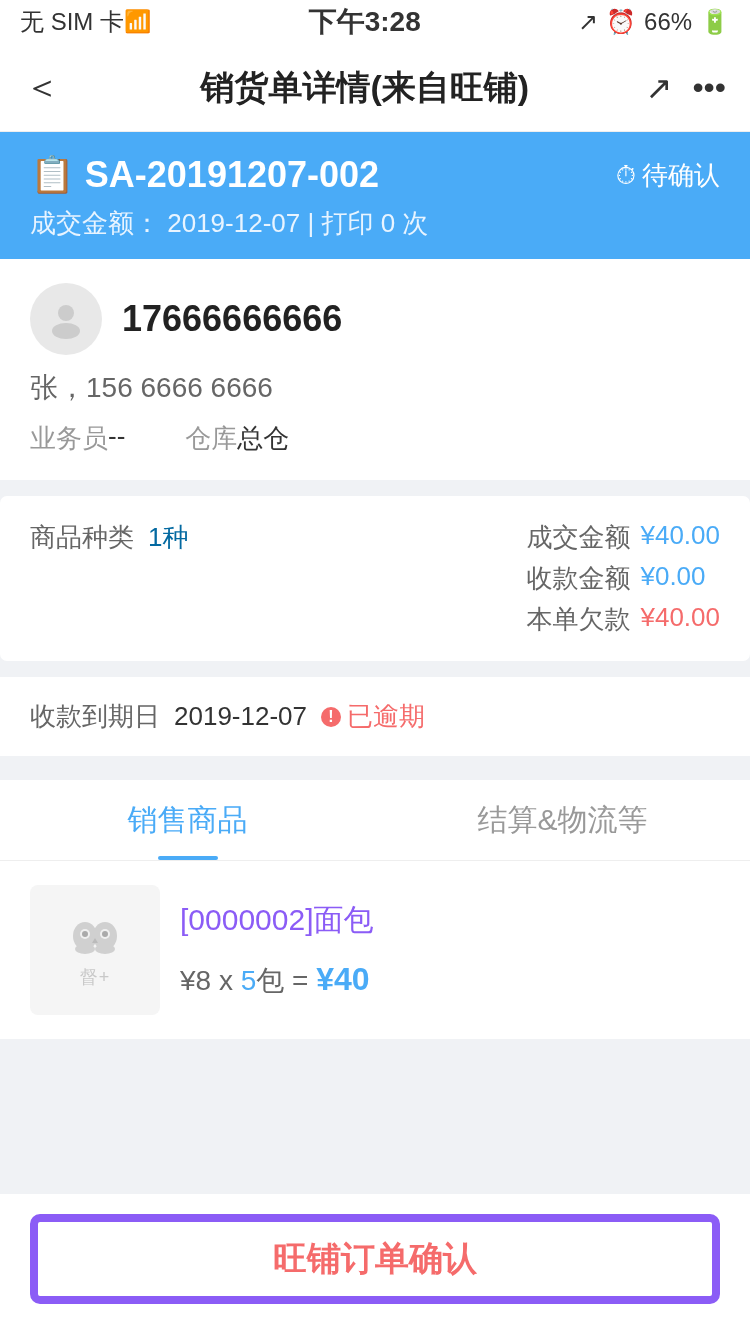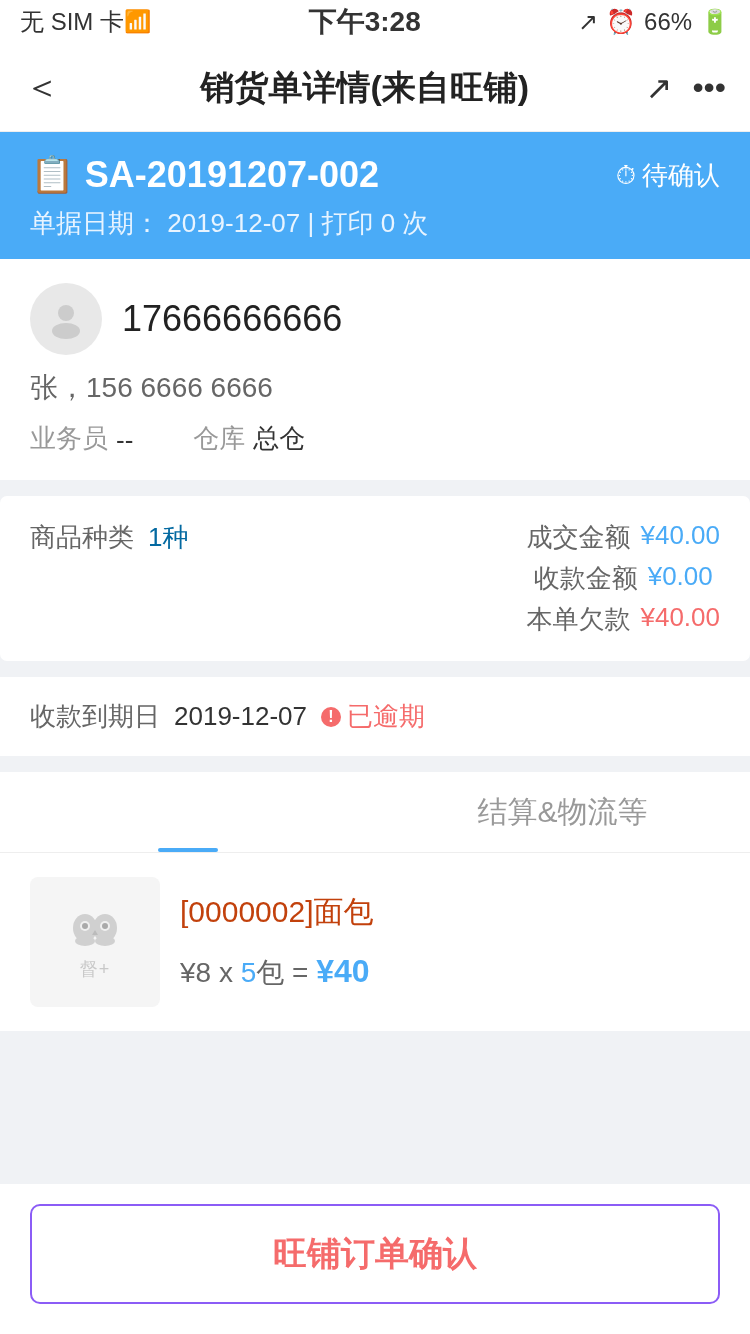--- a/index.html
+++ b/index.html
@@ -114,73 +114,73 @@
       background: #e8e8e8;
       display: flex;
       align-items: center;
       justify-content: center;
       font-size: 36px;
       color: #999;
       flex-shrink: 0;
     }
     .customer-name {
       font-size: 36px;
-      font-weight: 400;
+      font-weight: 700;
       color: #222;
     }
     .customer-sub {
       font-size: 28px;
       color: #666;
       margin-bottom: 14px;
     }
     .customer-meta {
       display: flex;
       gap: 60px;
       font-size: 26px;
       color: #666;
     }
-    .meta-item { display: flex; align-items: flex-end; gap: 8px; }
+    .meta-item { display: flex; align-items: flex-start; }
     .meta-label { color: #999; }
     .meta-value { color: #333; }
 
     
     .summary-card {
       background: #fff;
       padding: 24px 30px;
       margin-bottom: 16px;
       border-radius: 7px;
     }
     .summary-row {
       display: flex;
       justify-content: space-between;
       align-items: flex-start;
     }
     .summary-left { font-size: 26px; color: #666; }
     .summary-item { color: #0369a1; }
     .summary-right {
       display: flex;
       flex-direction: column;
-      align-items: center;
+      align-items: flex-start;
       gap: 6px;
     }
     .summary-line {
       display: flex;
       justify-content: flex-end;
       gap: 10px;
       font-size: 26px;
     }
     .summary-line-label { color: #666; }
     .amount-blue { color: #4AABF7; }
     .amount-red { color: #f56b6b; }
 
     
     .due-card {
       background: #fff;
       padding: 22px 30px;
-      margin-bottom: 16px;
+      margin-bottom: 24px;
       display: flex;
       align-items: center;
       gap: 14px;
       font-size: 26px;
       color: #666;
     }
     .due-date { color: #333; }
     .overdue-badge {
       display: flex;
       align-items: center;
@@ -259,21 +259,21 @@
       color: #bbb;
     }
     .brand-plus {
       font-size: 18px;
       color: #c8c8c8;
       letter-spacing: 1px;
     }
     .product-info { flex: 1; }
     .product-name {
       font-size: 30px;
-      color: #c2410c;
+      color: #8b5cf6;
       font-weight: 500;
       margin-bottom: 20px;
     }
     .product-price-row {
       font-size: 28px;
       color: #666;
     }
     .qty-highlight { color: #4AABF7; }
     .total-highlight { color: #4AABF7; font-weight: 700; font-size: 32px; }
 
@@ -287,22 +287,22 @@
     .bottom-bar {
       position: fixed;
       bottom: 0;
       left: 0;
       width: 750px;
       background: #fff;
       padding: 20px 30px 30px;
     }
     .confirm-btn {
       width: 100%;
-      height: 100px;
-      border: 2px solid #8b5cf6;
+      height: 90px;
+      border: 8px solid #8b5cf6;
       background: #fff;
       border-radius: 10px;
       font-size: 34px;
       color: #f56b6b;
       font-weight: 600;
       cursor: pointer;
       display: flex;
       align-items: center;
       justify-content: center;
     }
@@ -338,21 +338,21 @@
     <div class="order-id">
       <span>📋</span>
       <span>SA-20191207-002</span>
     </div>
     <div class="order-status">
       <span>⏱</span>
       <span>待确认</span>
     </div>
   </div>
   <div class="order-date">
-    <span>单据日期：</span>
+    <span>成交金额：</span>
     <span>2019-12-07</span>
     <span>| 打印 0 次</span>
   </div>
 </div>
 
 <div class="customer-card">
   <div class="customer-top">
     <div class="avatar">
       <svg width="40" height="40" viewBox="0 0 40 40" fill="none">
         <circle cx="20" cy="14" r="8" fill="#ccc"></circle>
@@ -403,20 +403,21 @@
   <span>收款到期日</span>
   <span class="due-date">2019-12-07</span>
   <div class="overdue-badge">
     <div class="overdue-dot">!</div>
     <span>已逾期</span>
   </div>
 </div>
 
 <div class="tabs-bar">
   <div class="tab-item active">
+    <span>销售商品</span>
     <div class="tab-underline"></div>
   </div>
   <div class="tab-item">
     <span>结算&amp;物流等</span>
   </div>
 </div>
 
 <div class="product-list">
   <div class="product-item">
     <div class="product-thumb">

